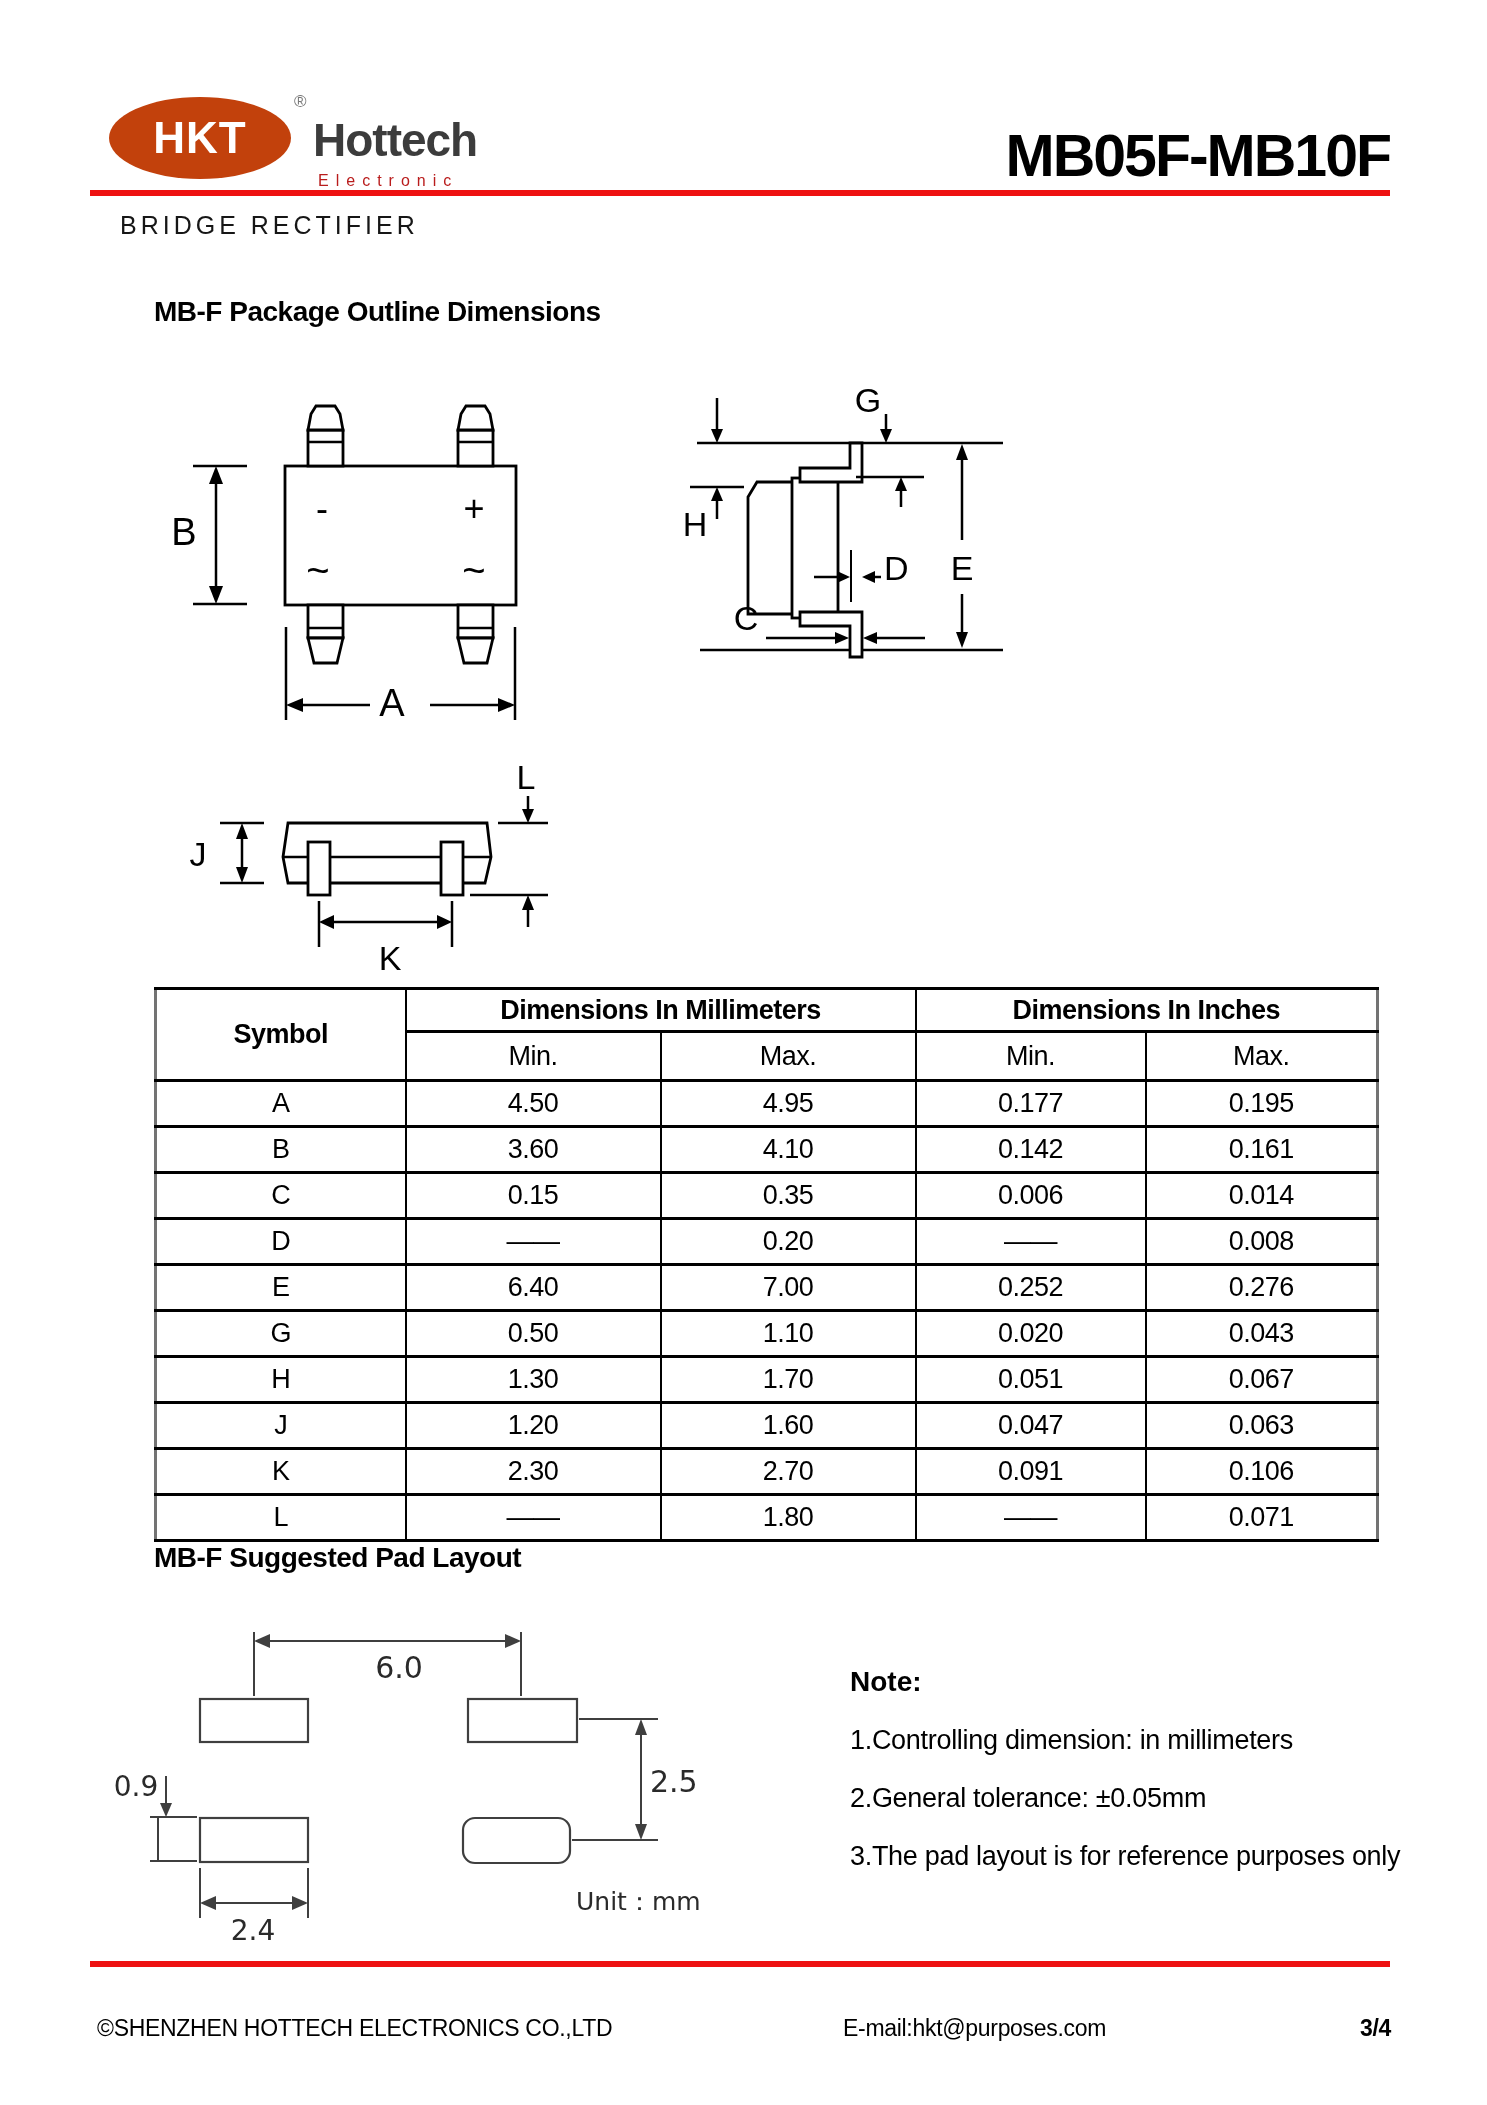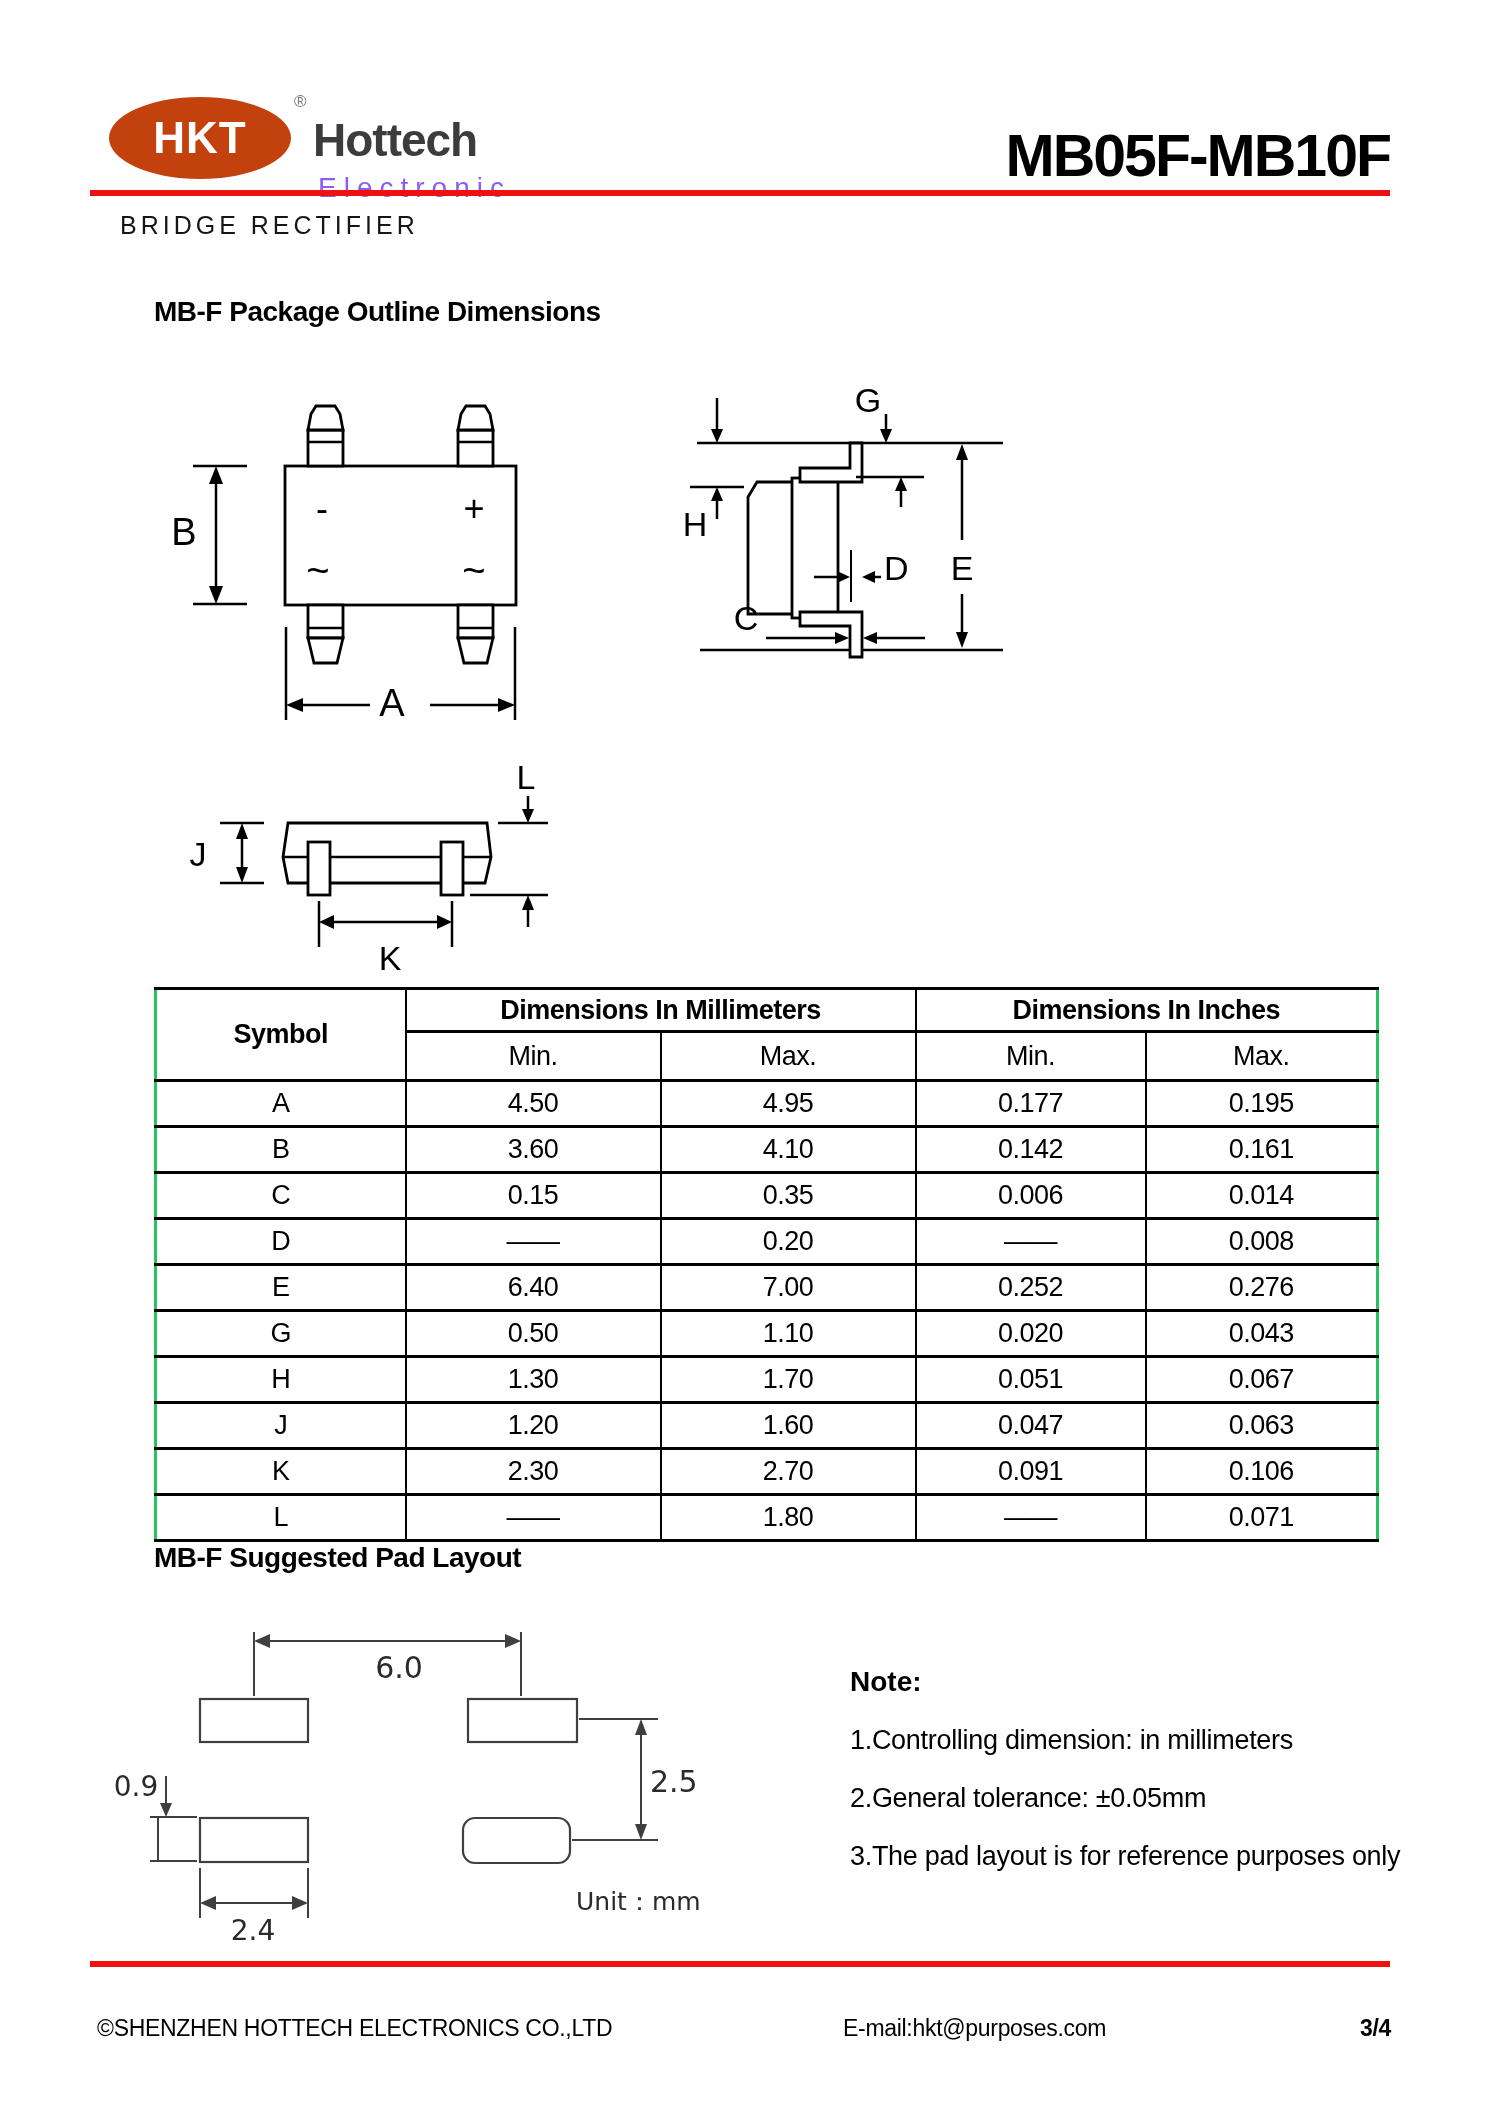--- a/index.html
+++ b/index.html
@@ -6,21 +6,21 @@
   #page{position:relative;width:1487px;height:2105px;background:#ffffff;
         font-family:"Liberation Sans",sans-serif;color:#111;overflow:hidden;margin:0 auto;}
   .abs{position:absolute;}
 
   
   #logo-ellipse{position:absolute;left:109px;top:97px;width:182px;height:82px;background:#c2410c;
                 border-radius:50%;display:flex;align-items:center;justify-content:center;}
   #logo-abbr{color:#fff;font-weight:700;font-size:44px;letter-spacing:1px;}
   #logo-reg{position:absolute;left:294px;top:92px;font-size:17px;color:#777;}
   #logo-name{position:absolute;left:313px;top:113px;font-size:46px;font-weight:700;color:#3c3c3c;letter-spacing:-1px;}
-  #logo-sub{position:absolute;left:318px;top:172px;font-size:28px;color:#8b5cf6;letter-spacing:7px;}
+  #logo-sub{position:absolute;left:318px;top:172px;font-size:16px;color:#b91c1c;letter-spacing:7px;}
   #part-number{position:absolute;left:1000px;top:122px;width:390px;text-align:right;
                font-size:59px;font-weight:800;letter-spacing:-2px;color:#000;}
   .red-rule{position:absolute;left:90px;width:1300px;height:6px;background:#ee1111;}
   #rule-top{top:190px;}
   #rule-bottom{top:1961px;}
   #category{position:absolute;left:120px;top:211px;font-size:25px;font-weight:400;letter-spacing:4px;color:#161616;}
 
   .section-title{position:absolute;left:134px;font-size:28px;font-weight:700;letter-spacing:-0.5px;color:#000;margin-left:20px;}
   #outline-title{top:296px;}
   #pad-title{top:1542px;}
@@ -35,21 +35,21 @@
   .pad-draw line{stroke:#3f3f3f;stroke-width:2;}
   .pad-draw rect,.pad-draw .pad{fill:#fff;stroke:#3f3f3f;stroke-width:2.2;}
   .pad-draw .arrow{fill:#3f3f3f;stroke:none;}
   .pad-draw text{fill:#2a2a2a;font-family:"DejaVu Sans",sans-serif;}
 
   
   #dim-table{position:absolute;left:154px;top:987px;width:1224px;border-collapse:collapse;
              table-layout:fixed;font-size:27px;color:#000;}
   #dim-table th,#dim-table td{border:2px solid #000;border-top-width:3px;border-bottom-width:3px;
              text-align:center;padding:0;font-weight:400;letter-spacing:-0.5px;}
-  #dim-table{border:3px solid #22c55e;}
+  #dim-table{border:3px solid #737373;}
   #dim-table .grp{font-weight:700;height:40px;}
   #dim-table .sub{height:46px;}
   #dim-table .sym-h{font-weight:700;}
   #dim-table td{height:43px;}
 
   
   #note-block{position:absolute;left:850px;top:1666px;width:600px;font-size:27px;color:#000;}
   #note-title{font-weight:700;font-size:28px;}
   .note-item{margin-top:27px;letter-spacing:-0.3px;}
 

